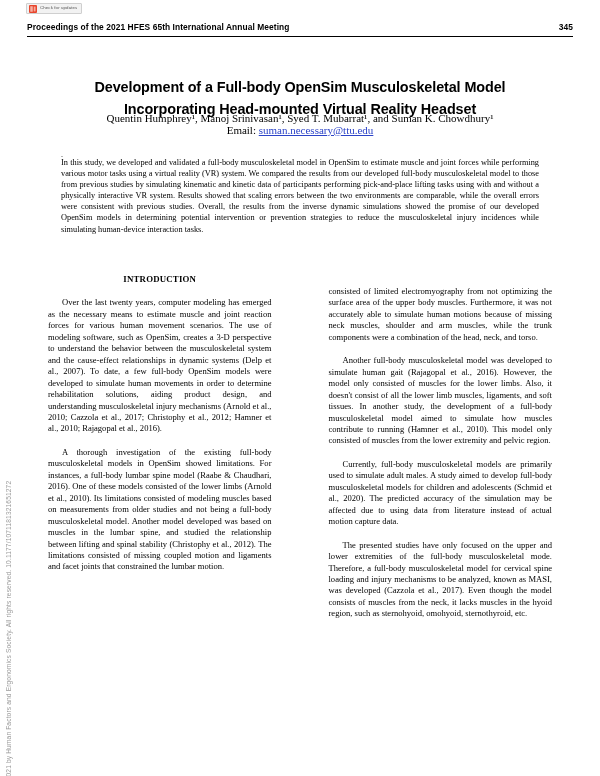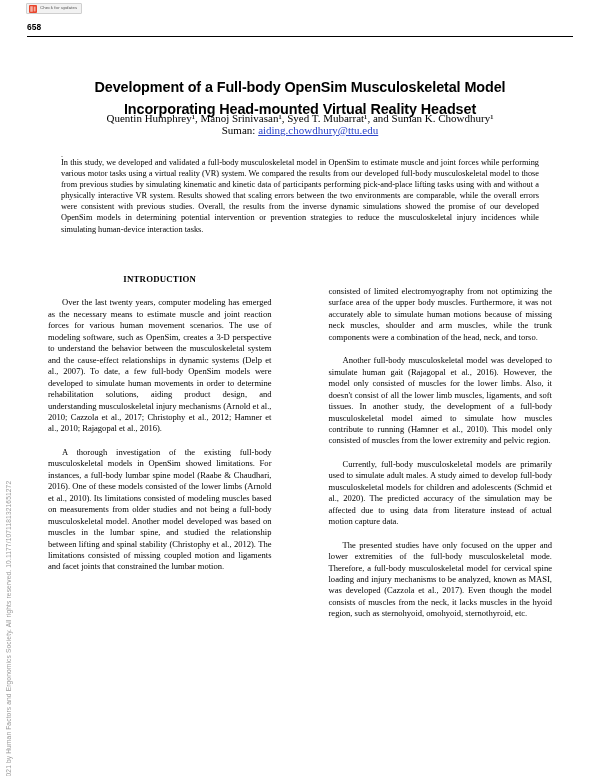--- a/index.html
+++ b/index.html
@@ -177,34 +177,35 @@
 <div class="check-badge">
   <svg class="cb-icon" viewBox="0 0 16 16">
     <rect x="0" y="0" width="16" height="16" rx="2" fill="#e8452c"></rect>
     <rect x="2.5" y="2.5" width="5" height="11" fill="#f6b0a3"></rect>
     <path d="M9.5 3.2 h3.6 v9.6 h-3.6 z" fill="#ffffff" opacity="0.55"></path>
   </svg>
   <span class="cb-text">Check for updates</span>
 </div>
 
 <div class="running-head">
-  <span class="rh-page">658</span>
+  <span class="rh-title">Proceedings of the 2021 HFES 65th International Annual Meeting</span>
+  <span class="rh-page">345</span>
 </div>
 <div class="rule"></div>
 
 <div class="side-rail">
   <span class="rail-text">Copyright 2021 by Human Factors and Ergonomics Society. All rights reserved. 10.1177/1071181321651272</span>
 </div>
 
 <h1 class="paper-title">Development of a Full-body OpenSim Musculoskeletal Model Incorporating Head-mounted Virtual Reality Headset</h1>
 
 <div class="authors-block">
   <div>Quentin Humphrey¹, Manoj Srinivasan¹, Syed T. Mubarrat¹, and Suman K. Chowdhury¹</div>
   <div class="email-line">
-    <span>Suman: </span><a class="email-link" href="#">aiding.chowdhury@ttu.edu</a>
+    <span>Email: </span><a class="email-link" href="#">suman.necessary@ttu.edu</a>
   </div>
 </div>
 
 <div class="abstract">
   <span class="lead-dot">.</span>
   <span>In this study, we developed and validated a full-body musculoskeletal model in OpenSim to estimate muscle and joint forces while performing various motor tasks using a virtual reality (VR) system. We compared the results from our developed full-body musculoskeletal model to those from previous studies by simulating kinematic and kinetic data of participants performing pick-and-place lifting tasks using with and without a physically interactive VR system. Results showed that scaling errors between the two environments are comparable, while the overall errors were consistent with previous studies. Overall, the results from the inverse dynamic simulations showed the promise of our developed OpenSim models in determining potential intervention or prevention strategies to reduce the musculoskeletal injury incidences while simulating human-device interaction tasks.</span>
 </div>
 
 <div class="columns">
 

